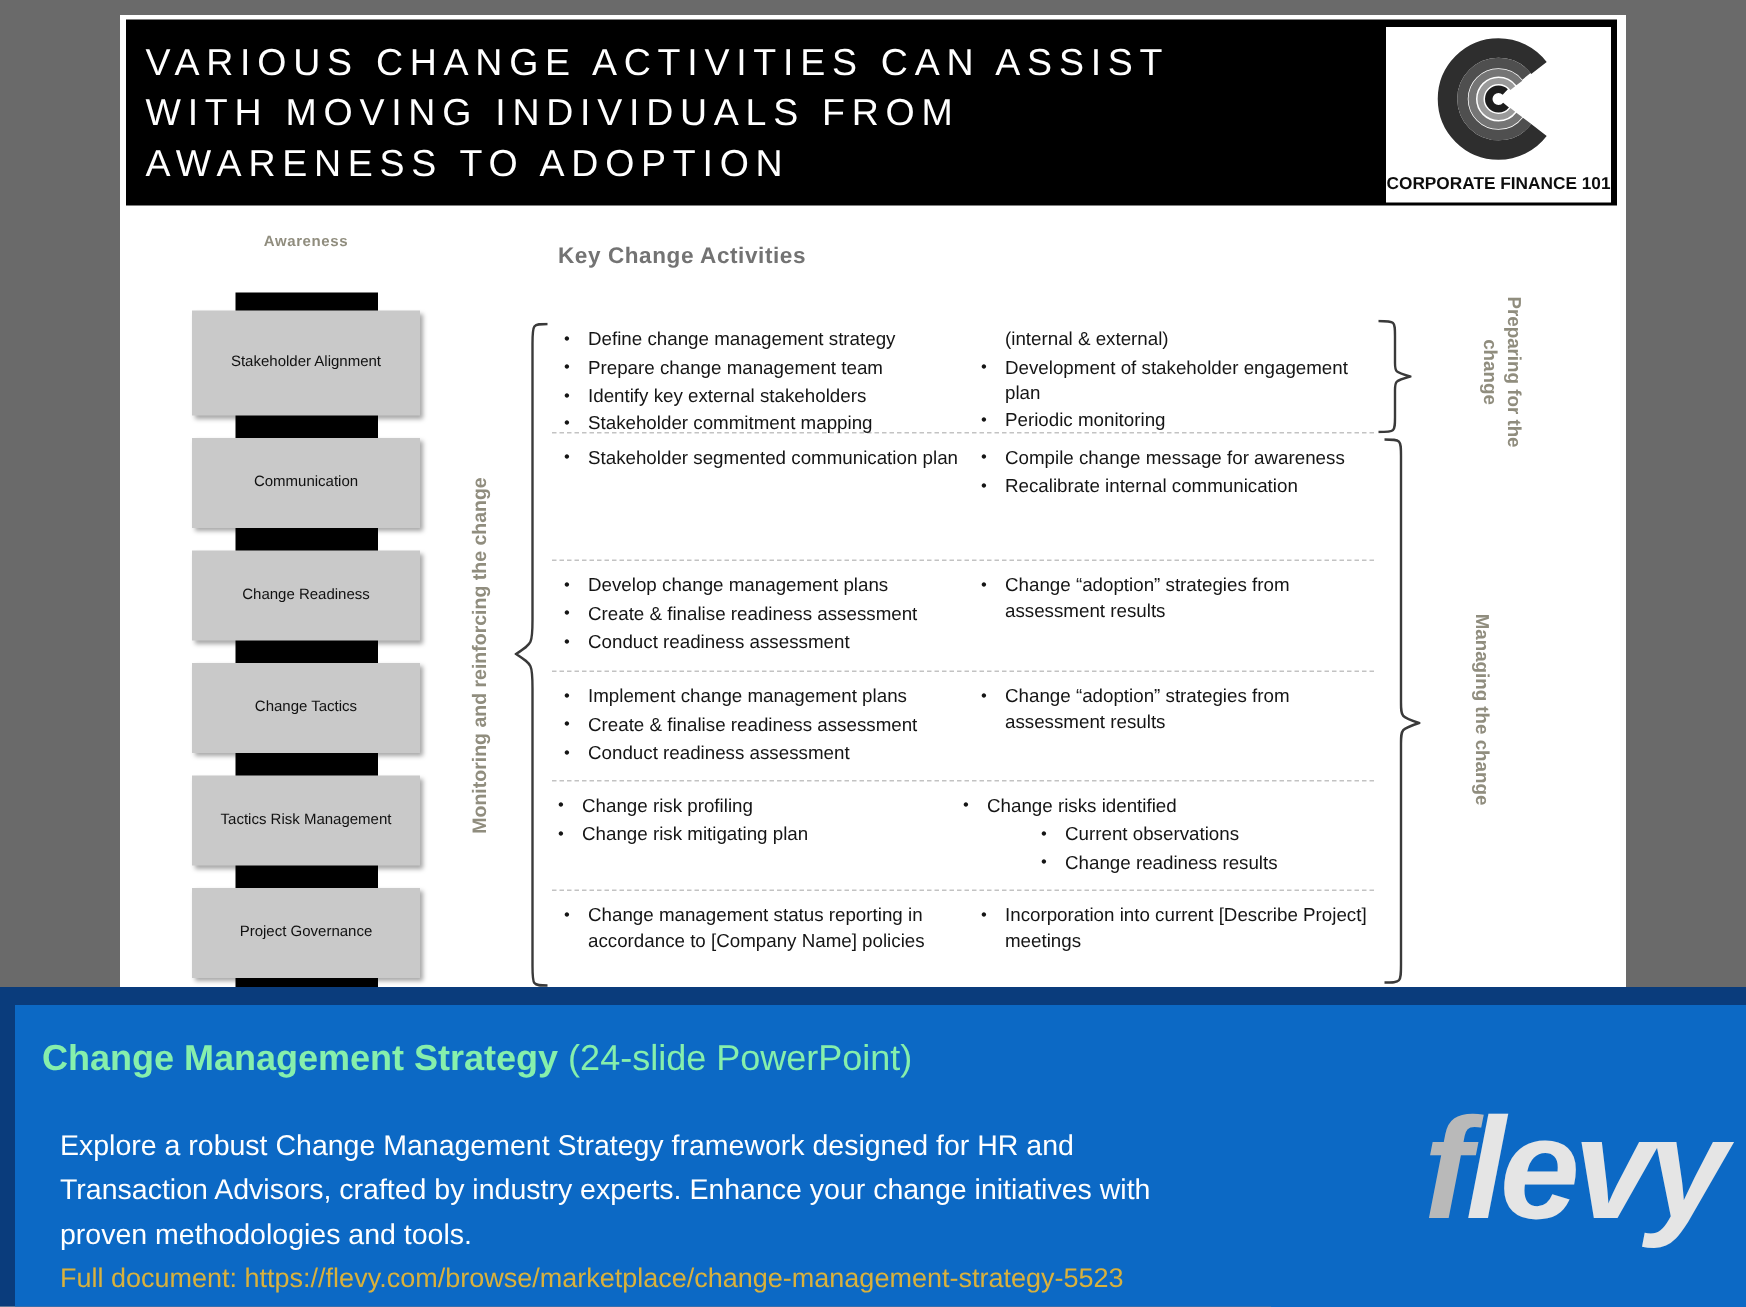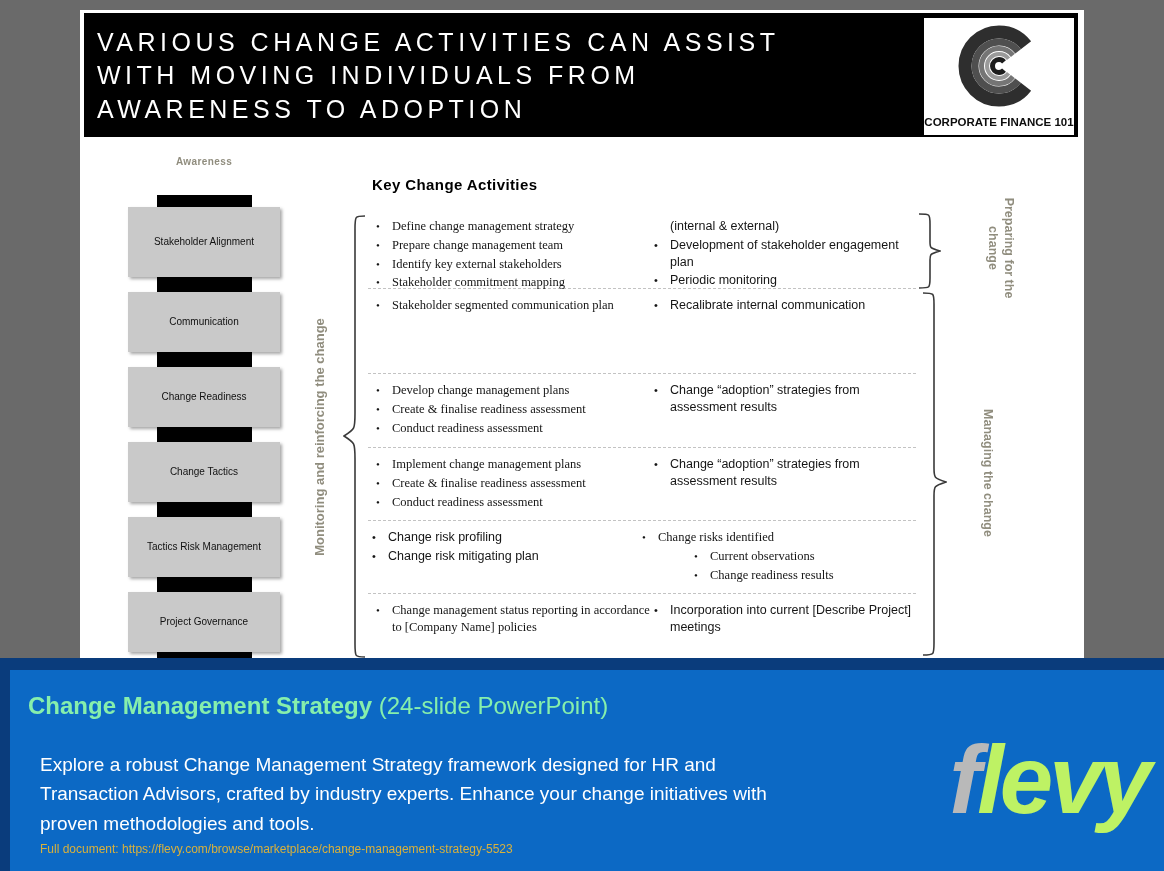--- a/index.html
+++ b/index.html
@@ -64,21 +64,21 @@
     position: absolute; left: 92px; top: 417px;
     width: 300px; height: 20px;
     transform: rotate(-90deg); transform-origin: center;
     text-align: center; font-size: 13px; font-weight: bold;
     color: #908d7e;
   }
 
   
   .activities-heading {
     position: absolute; left: 292px; top: 152px;
-    font-size: 15px; font-weight: bold; color: #000000; letter-spacing: 0.4px; margin-top: 14px;
+    font-size: 15px; font-weight: bold; color: #737373; letter-spacing: 0.4px;
   }
   .brace { position: absolute; }
   .brace svg { display: block; }
   .brace-left  { left: 263px; top: 205px; }
   .brace-prep  { left: 838px; top: 203px; }
   .brace-manage{ left: 842px; top: 282px; }
 
   .rows {
     position: absolute; left: 288px; top: 200px; width: 548px;
   }
@@ -87,21 +87,21 @@
     border-top: 1px dashed #c3c3c3;
   }
   .activity-row:first-child { border-top: none; }
   .activity-row:nth-child(1) { height: 78px; }
   .activity-row:nth-child(2) { height: 85px; }
   .activity-row:nth-child(3) { height: 74px; }
   .activity-row:nth-child(4) { height: 73px; }
   .activity-row:nth-child(5) { height: 73px; }
   .activity-row:nth-child(6) { height: 67px; }
   .col { list-style: none; font-size: 12.5px; color: #151515; }
-  .colA { width: 282px; flex: none; padding-left: 4px; font-family: Liberation Serif, serif; }
+  .colA { width: 282px; flex: none; padding-left: 4px; }
   .colB { flex: 1; }
   .col li { position: relative; padding-left: 20px; line-height: 1.34; margin-bottom: 2px; }
   .col li::before { content: "•"; position: absolute; left: 4px; font-size: 11px; top: 1px; }
   .col li.no-bullet::before { content: ""; }
   .col ul.sub { list-style: none; margin-left: 32px; margin-top: 2px; }
   .col ul.sub li { padding-left: 20px; }
   .col ul.sub li::before { content: "•"; left: 4px; }
 
   .prep-label {
     position: absolute; left: 865px; top: 221px;
@@ -134,29 +134,29 @@
     color: #86efac; font-size: 24px; font-weight: bold;
   }
   .banner-title .light { font-weight: normal; }
   .banner-desc {
     position: absolute; left: 30px; top: 80px;
     color: #fff; font-size: 19px; line-height: 1.55;
     white-space: pre-line;
   }
   .banner-link {
     position: absolute; left: 30px; top: 172px;
-    color: #d9b13c; font-size: 12px;
+    color: #d9b13c; font-size: 18px;
   }
   .flevy-logo {
     position: absolute; right: 16px; top: 62px;
     font-size: 96px; font-weight: bold; font-style: italic;
     letter-spacing: -4px; line-height: 1;
   }
   .flevy-logo .f { color: #b9b9b9; }
-  .flevy-logo .levy { color: #bef264; font-style: italic; }
+  .flevy-logo .levy { color: #e5e5e5; font-style: italic; }
 </style>
 </head>
 <body>
 
 <div class="slide">
 
   <div class="slide-header">
     <div class="slide-title">VARIOUS CHANGE ACTIVITIES CAN ASSIST
 WITH MOVING INDIVIDUALS FROM
 AWARENESS TO ADOPTION</div>
@@ -218,20 +218,21 @@
           <li class="no-bullet"><span>(internal &amp; external)</span></li>
           <li><span>Development of stakeholder engagement plan</span></li>
           <li><span>Periodic monitoring</span></li>
         </ul>
       </div>
       <div class="activity-row">
         <ul class="col colA">
           <li><span>Stakeholder segmented communication plan</span></li>
         </ul>
         <ul class="col colB">
+          <li><span>Compile change message for awareness</span></li>
           <li><span>Recalibrate internal communication</span></li>
         </ul>
       </div>
       <div class="activity-row">
         <ul class="col colA">
           <li><span>Develop change management plans</span></li>
           <li><span>Create &amp; finalise readiness assessment</span></li>
           <li><span>Conduct readiness assessment</span></li>
         </ul>
         <ul class="col colB">

